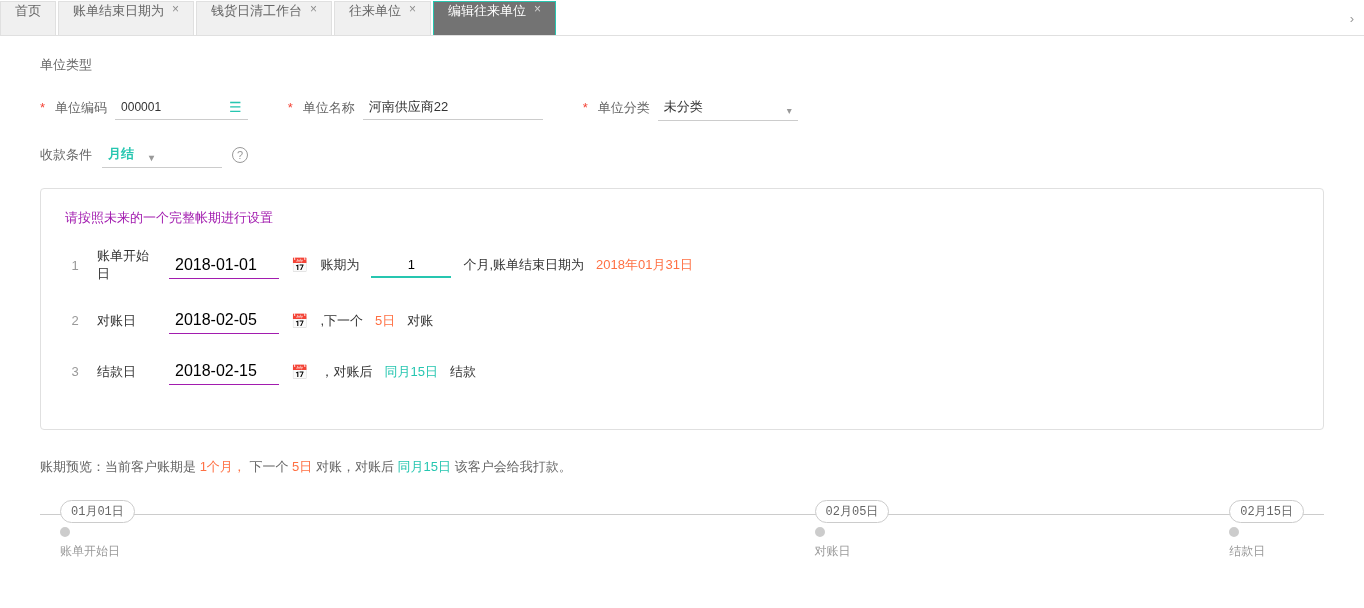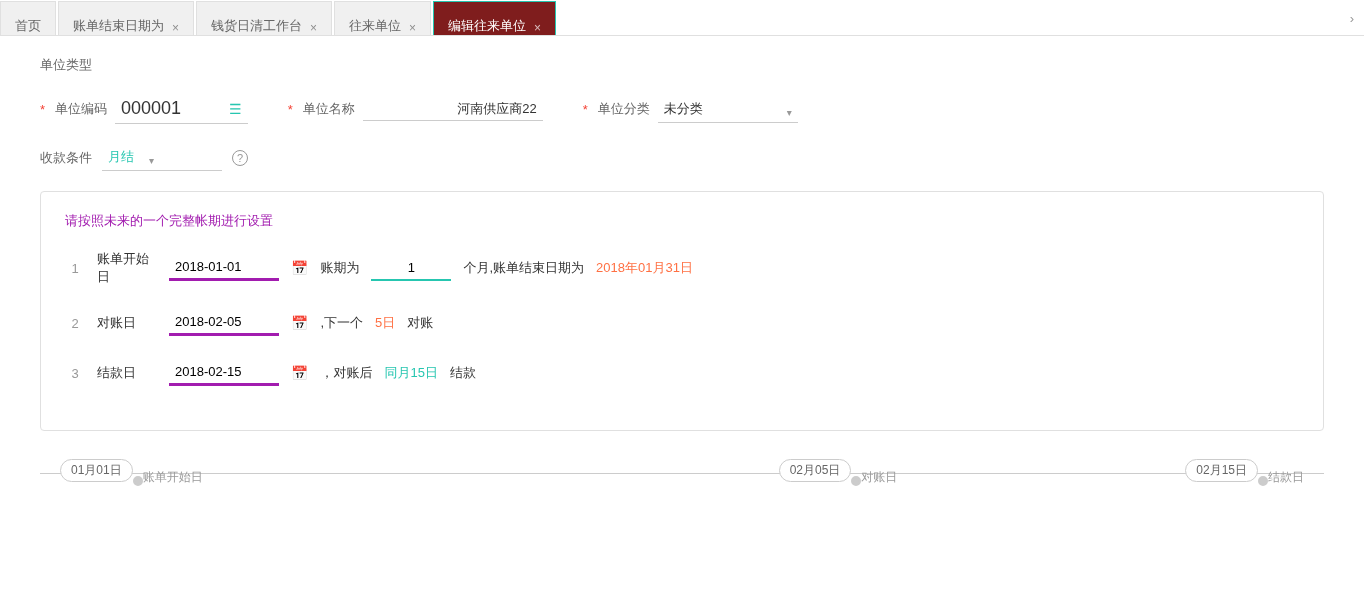--- a/index.html
+++ b/index.html
@@ -8,34 +8,34 @@
     
     .tab-bar {
       display: flex;
       background: #fff;
       border-bottom: 1px solid #e0e0e0;
       height: 36px;
       align-items: flex-end;
     }
     .tab {
       display: flex;
-      align-items: flex-end;
+      align-items: flex-start;
       padding: 0 14px;
       height: 34px;
       background: #f0f0f0;
       border: 1px solid #e0e0e0;
       border-bottom: none;
       margin-right: 2px;
       cursor: pointer;
       font-size: 13px;
       color: #666;
       white-space: nowrap;
     }
     .tab.active {
-      background: #7f1d1d;
+      background: #737373;
       color: #fff;
       border-color: #26c6b0;
     }
     .tab .close-icon {
       margin-left: 8px;
       font-size: 12px;
       opacity: 0.7;
     }
     .tab-more {
       margin-left: auto;
@@ -76,21 +76,20 @@
       margin-right: 2px;
     }
     .form-input {
       border: none;
       border-bottom: 1px solid #ccc;
       outline: none;
       padding: 4px 6px;
       font-size: 13px;
       color: #333;
       background: transparent;
-      text-align: right;
     }
 
     
     .radio-group {
       display: flex;
       align-items: center;
       gap: 16px;
     }
     .radio-item {
       display: flex;
@@ -119,20 +118,21 @@
     }
 
     
     .select-wrapper {
       display: flex;
       align-items: flex-end;
       border-bottom: 1px solid #ccc;
       padding: 4px 6px;
       gap: 15px;
       min-width: 120px;
+      font-weight: bold;
     }
     .select-value {
       color: #26c6b0;
       font-size: 13px;
     }
     .chevron-icon {
       color: #999;
       font-size: 10px;
     }
 
@@ -196,24 +196,24 @@
       color: #999;
       width: 20px;
       text-align: center;
     }
     .row-field-label {
       color: #333;
       width: 60px;
     }
     .date-input {
       border: none;
-      border-bottom: 3px solid #a21caf;
+      border-bottom: 1px solid #a21caf;
       outline: none;
       padding: 4px 6px;
-      font-size: 13px;
+      font-size: 16px;
       width: 110px;
     }
     .period-text {
       color: #333;
     }
     .period-input {
       border: none;
       border-bottom: 2px solid #26c6b0;
       outline: none;
       padding: 4px 6px;
@@ -241,24 +241,25 @@
       position: absolute;
       top: 14px;
       left: 0;
       right: 0;
       height: 1px;
       background: #ccc;
       z-index: 0;
     }
     .timeline-item {
       display: flex;
-      flex-direction: row;
-      align-items: flex-end;
+      flex-direction: column;
+      align-items: flex-start;
       position: relative;
       z-index: 1;
+      font-family: Liberation Mono, monospace;
     }
     .timeline-dot {
       width: 10px;
       height: 10px;
       border-radius: 50%;
       background: #ccc;
       border: 2px solid #ccc;
     }
     .timeline-label-box {
       border: 1px solid #ccc;
@@ -279,21 +280,21 @@
     .code-input-wrapper {
       display: flex;
       align-items: center;
       border-bottom: 1px solid #ccc;
       padding: 4px 6px;
       gap: 8px;
     }
     .code-input {
       border: none;
       outline: none;
-      font-size: 18px;
+      font-size: 12px;
       color: #333;
       width: 100px;
     }
     .list-icon {
       color: #26c6b0;
       font-size: 14px;
       cursor: pointer;
     }
   </style>
 </head>
@@ -395,20 +396,29 @@
       <span class="row-field-label">结款日</span>
       <input class="date-input" value="2018-02-15" style="">
       <span class="cal-icon">📅</span>
       <span class="period-text">，对账后</span>
       <span class="teal-text">同月15日</span>
       <span class="period-text">结款</span>
     </div>
   </div>
 
   <div class="preview-section">
+    <div class="preview-text">
+      <span>账期预览：当前客户账期是</span>
+      <span class="orange-text">1个月，</span>
+      <span>下一个</span>
+      <span class="orange-text">5日</span>
+      <span>对账，对账后</span>
+      <span class="teal-text">同月15日</span>
+      <span>该客户会给我打款。</span>
+    </div>
 
     <div style="position:relative; padding: 0 20px;">
       <div class="timeline-line"></div>
       <div style="display:flex; align-items:flex-start; position:relative; z-index:1;">
 
         <div class="timeline-item">
           <div class="timeline-label-box">01月01日</div>
           <div class="timeline-dot"></div>
           <div class="timeline-desc">账单开始日</div>
         </div>

